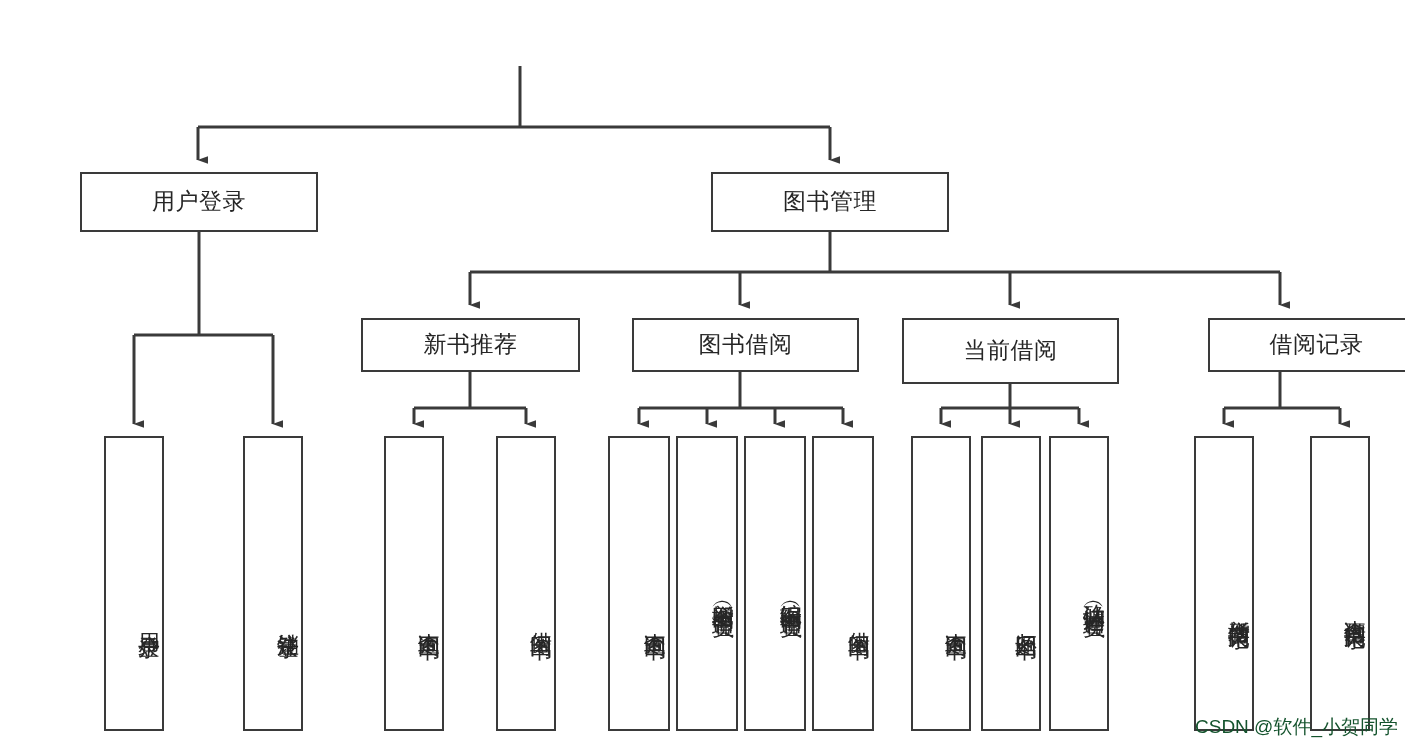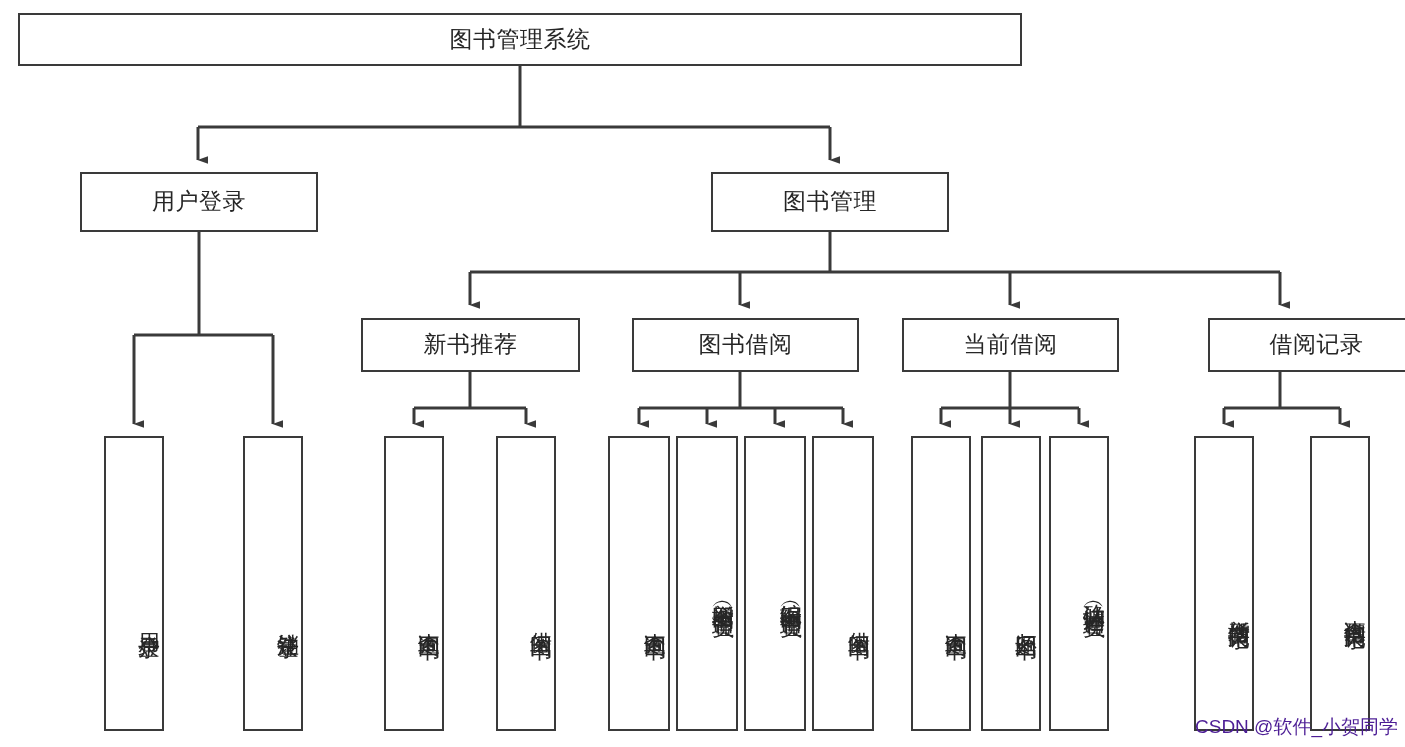--- a/index.html
+++ b/index.html
@@ -53,21 +53,21 @@
     white-space: nowrap;
   }
   .node-v.pad-small { padding-top: 22px; }
   .node-v.pad-mid   { padding-top: 48px; }
   .node-v.pad-big   { padding-top: 70px; }
   .watermark {
     position: absolute;
     left: 1195px;
     top: 714px;
     font-size: 19px;
-    color: #4c1d95;
+    color: #14532d;
     white-space: nowrap;
     z-index: 20;
     font-family: "Liberation Sans", "DejaVu Sans", sans-serif;
   }
 </style>
 </head>
 <body>
 
 <div id="canvas">
 
@@ -114,38 +114,35 @@
       <path d="M1010,408 L1010,424" marker-end="url(#arr)"></path>
       <path d="M1079,408 L1079,424" marker-end="url(#arr)"></path>
 
       <path d="M1280,372 L1280,408"></path>
       <path d="M1224,408 L1340,408"></path>
       <path d="M1224,408 L1224,424" marker-end="url(#arr)"></path>
       <path d="M1340,408 L1340,424" marker-end="url(#arr)"></path>
     </g>
   </svg>
 
-  <div class="node node-h" style="left:18px; top:13px; width:1004px; height:53px;">
-    <span>图书管理系统</span>
-  </div>
 
   <div class="node node-h" style="left:80px; top:172px; width:238px; height:60px;">
     <span>用户登录</span>
   </div>
   <div class="node node-h" style="left:711px; top:172px; width:238px; height:60px;">
     <span>图书管理</span>
   </div>
 
   <div class="node node-h" style="left:361px; top:318px; width:219px; height:54px;">
     <span>新书推荐</span>
   </div>
   <div class="node node-h" style="left:632px; top:318px; width:227px; height:54px;">
     <span>图书借阅</span>
   </div>
-  <div class="node node-h" style="left:902px; top:318px; width:217px; height:54px;align-items:center;">
+  <div class="node node-h" style="left:902px; top:318px; width:217px; height:66px;align-items:center;">
     <span>当前借阅</span>
   </div>
   <div class="node node-h" style="left:1172px; top:318px; width:217px; height:54px;margin-left:36px;">
     <span>借阅记录</span>
   </div>
 
   <div class="node node-v pad-big" style="left:104px; top:436px; width:60px; height:295px;">
     <span>用户登录</span>
   </div>
   <div class="node node-v pad-big" style="left:243px; top:436px; width:60px; height:295px;">

